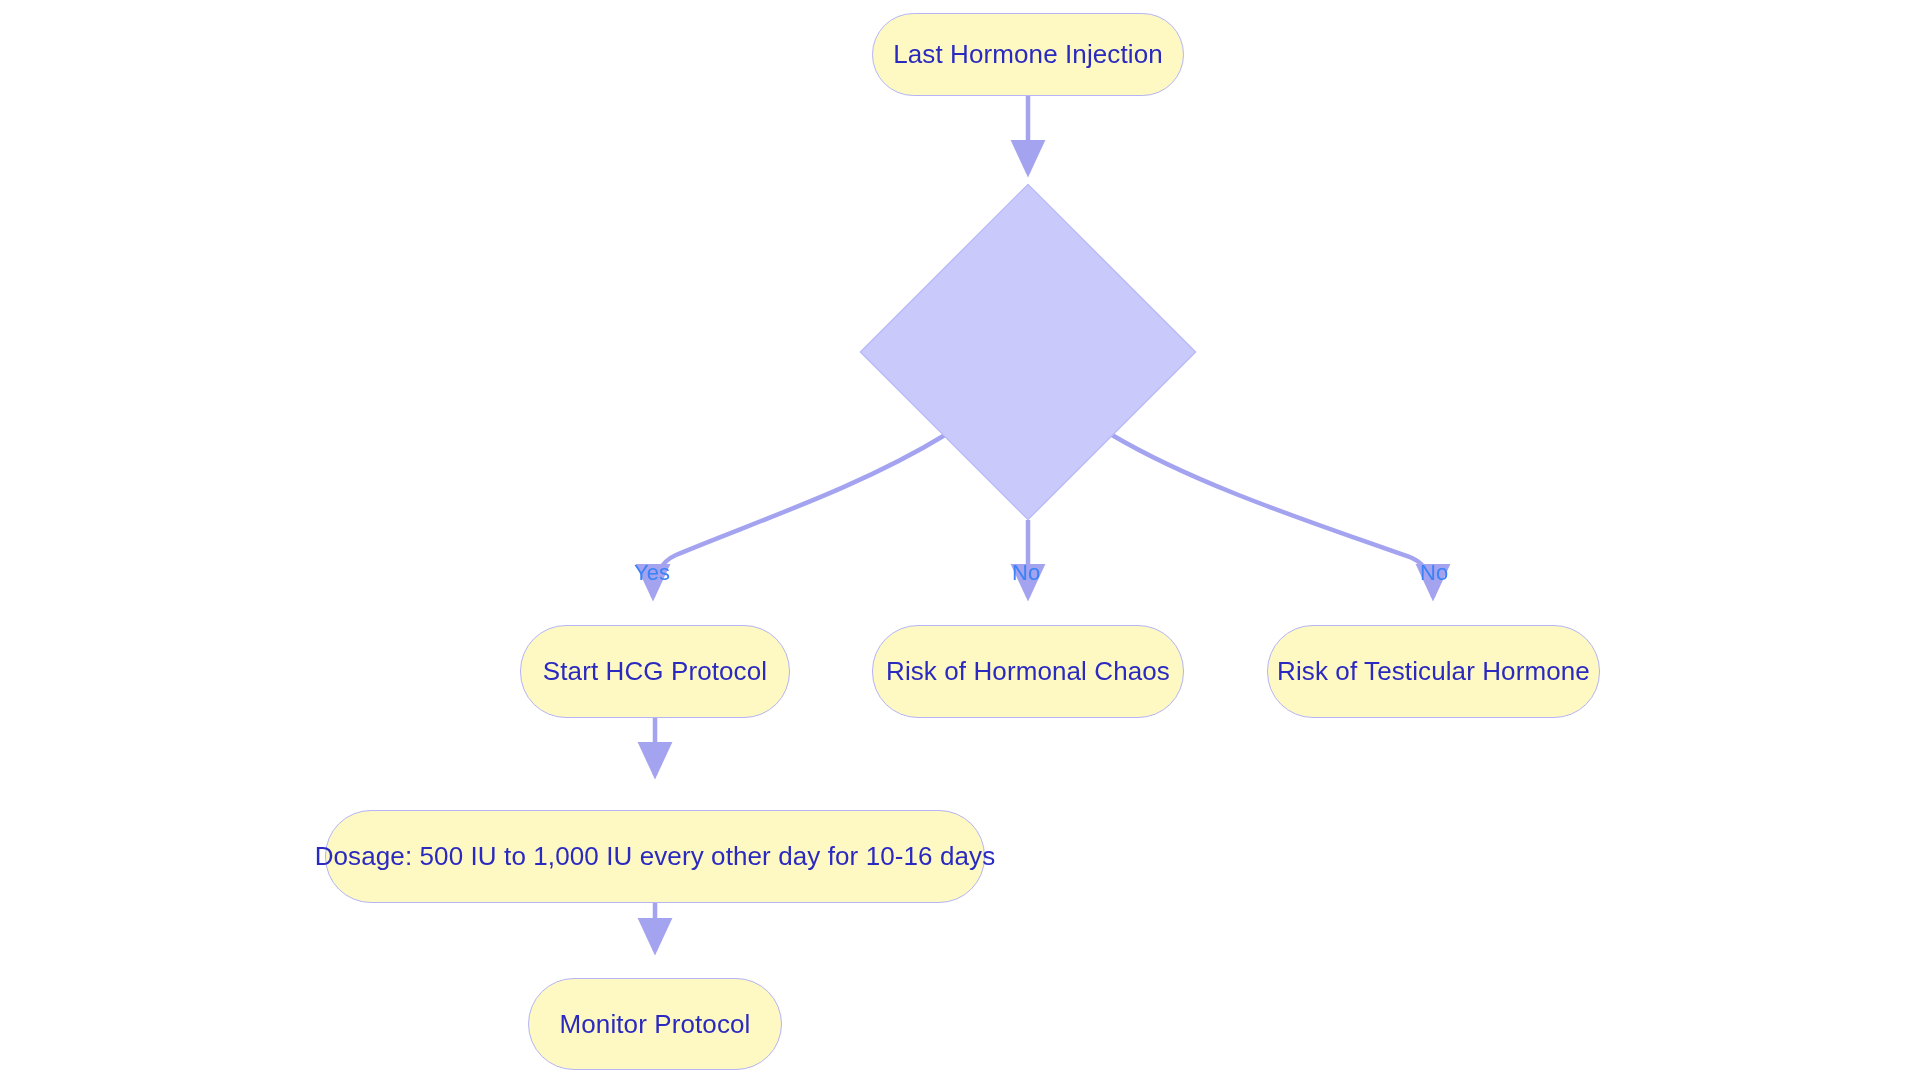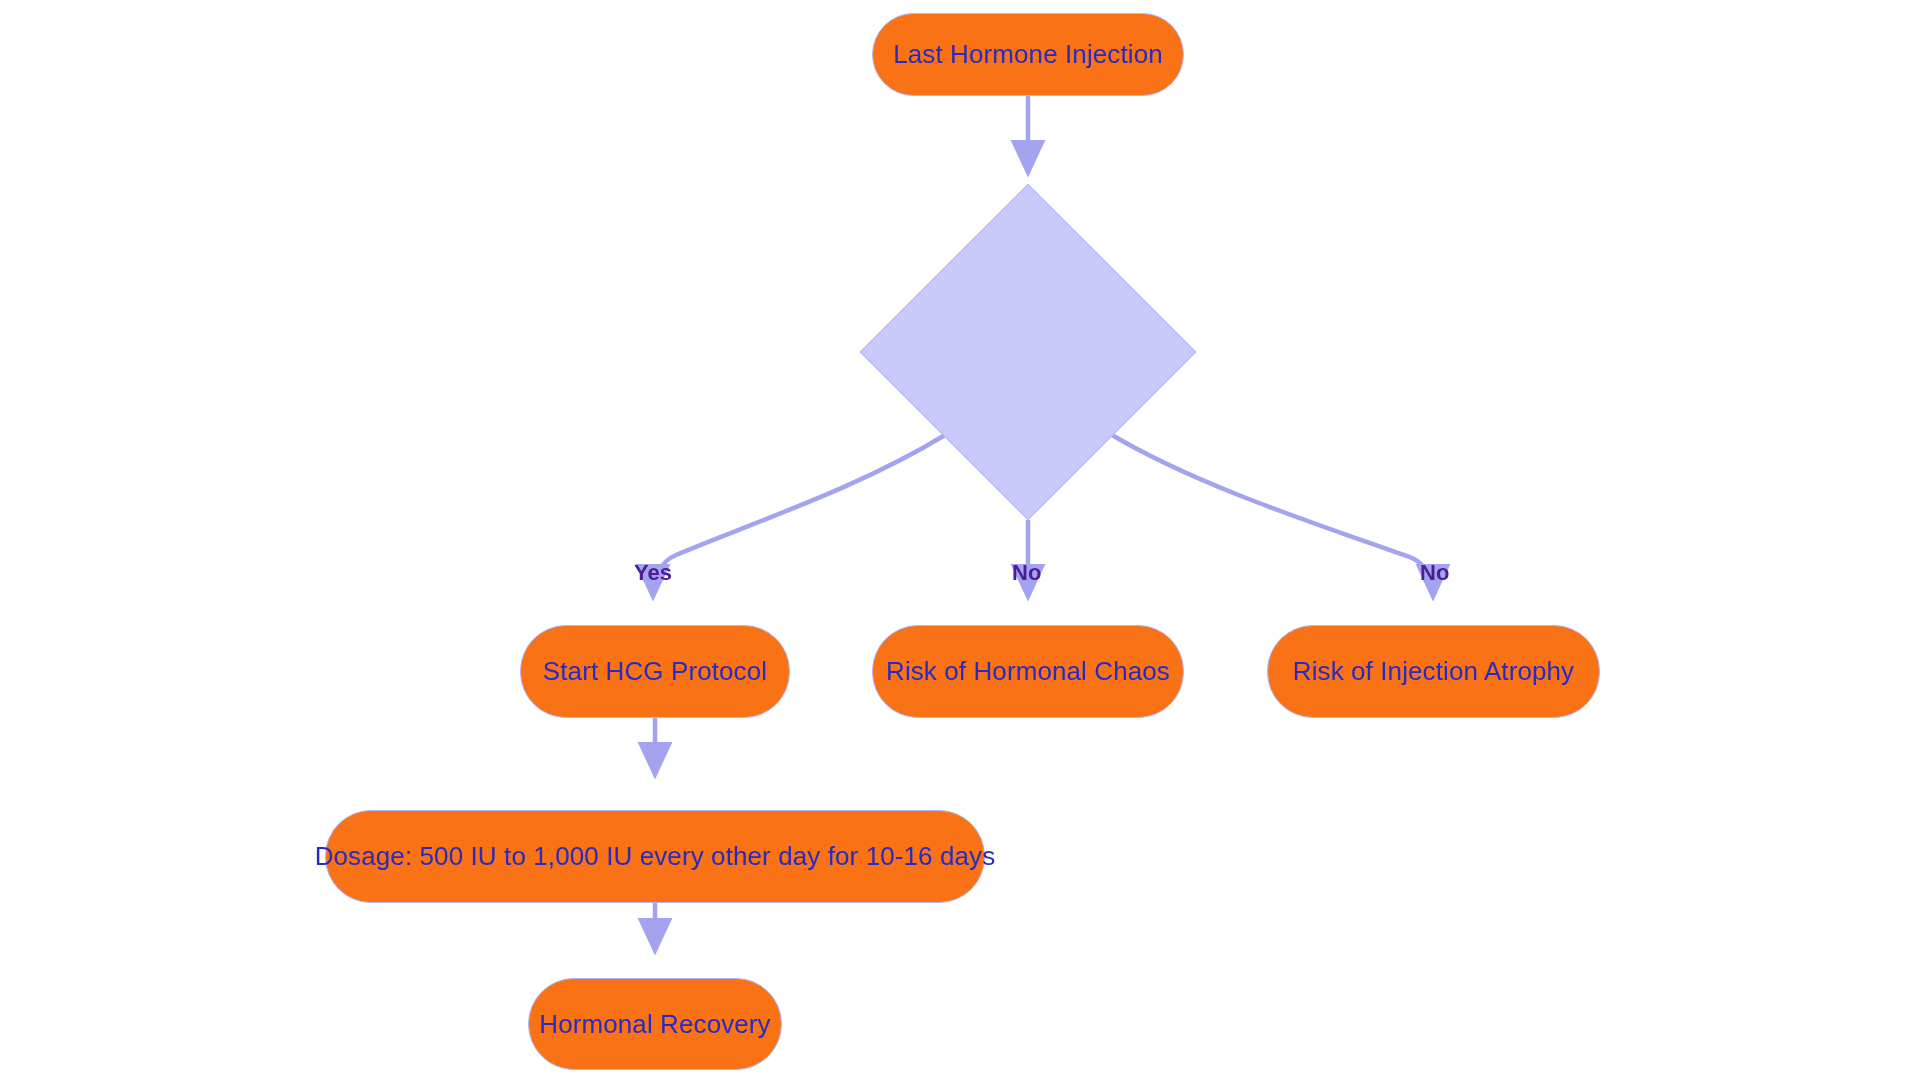--- a/index.html
+++ b/index.html
@@ -21,21 +21,21 @@
     position: absolute;
     left: 0;
     top: 0;
     width: 1920px;
     height: 1083px;
     pointer-events: none;
   }
   .node {
     position: absolute;
     box-sizing: border-box;
-    background: #f97316;
+    background: #fef9c3;
     border: 1.5px solid #b4b4f7;
     display: flex;
     align-items: center;
     justify-content: center;
     color: #2a2ac0;
     font-size: 26px;
     letter-spacing: 0.1px;
     white-space: nowrap;
   }
   .node.pill {
@@ -54,24 +54,23 @@
     position: absolute;
     color: #2a2ac0;
     font-size: 26px;
     white-space: nowrap;
     display: flex;
     align-items: center;
     justify-content: center;
   }
   .edge-label {
     position: absolute;
-    color: #4c1d95;
+    color: #3b82f6;
     font-size: 22px;
     white-space: nowrap;
-    font-weight: bold;
   }
 </style>
 </head>
 <body>
 
 <div id="canvas">
 
   <svg id="edge-layer" viewBox="0 0 1920 1083" width="1920" height="1083" xmlns="http://www.w3.org/2000/svg">
     <defs>
       <marker id="arrowhead" markerWidth="9" markerHeight="9" refX="7.4" refY="4.5" orient="auto" markerUnits="strokeWidth">
@@ -112,29 +111,29 @@
 
   <div class="node pill" style="left:520px; top:625px; width:270px; height:93px;">
     <span>Start HCG Protocol</span>
   </div>
 
   <div class="node pill" style="left:872px; top:625px; width:312px; height:93px;">
     <span>Risk of Hormonal Chaos</span>
   </div>
 
   <div class="node pill" style="left:1267px; top:625px; width:333px; height:93px;">
-    <span>Risk of Injection Atrophy</span>
+    <span>Risk of Testicular Hormone</span>
   </div>
 
   <div class="node pill" style="left:325px; top:802px; width:660px; height:93px;margin-top:8px;">
     <span>Dosage: 500 IU to 1,000 IU every other day for 10-16 days</span>
   </div>
 
   <div class="node pill" style="left:528px; top:978px; width:254px; height:92px;">
-    <span>Hormonal Recovery</span>
+    <span>Monitor Protocol</span>
   </div>
 
   <div class="edge-label" style="left:634px; top:560px;">Yes</div>
 
   <div class="edge-label" style="left:1012px; top:560px;">No</div>
 
   <div class="edge-label" style="left:1420px; top:560px;">No</div>
 
 </div>
 

